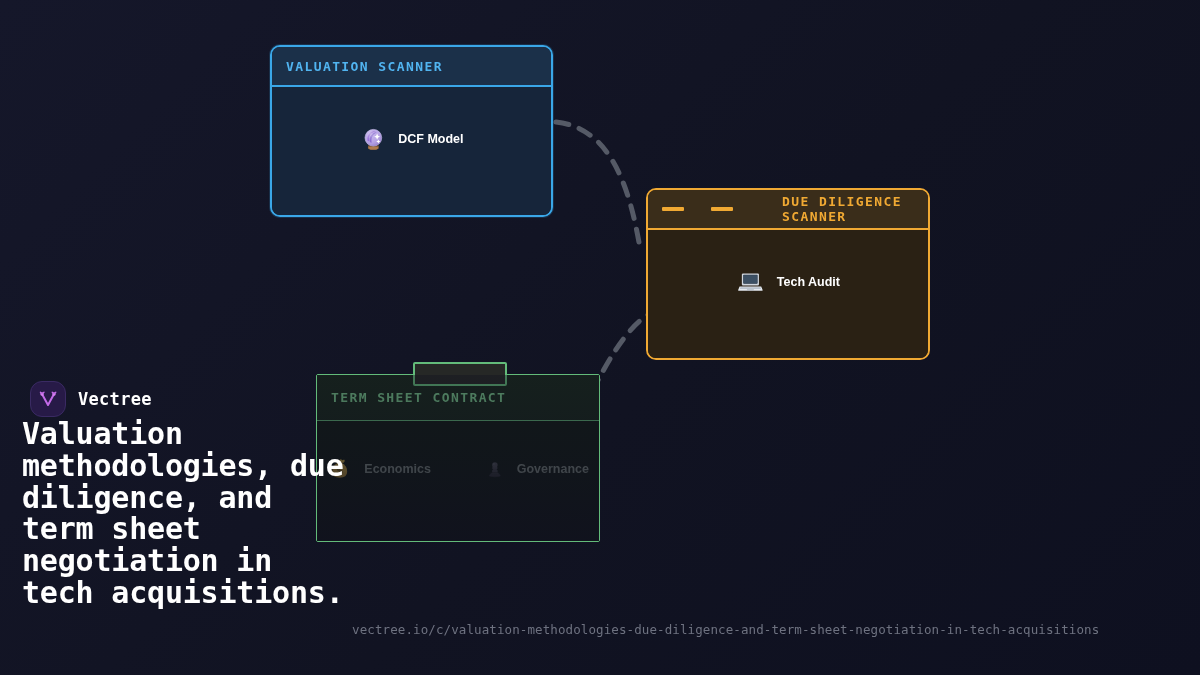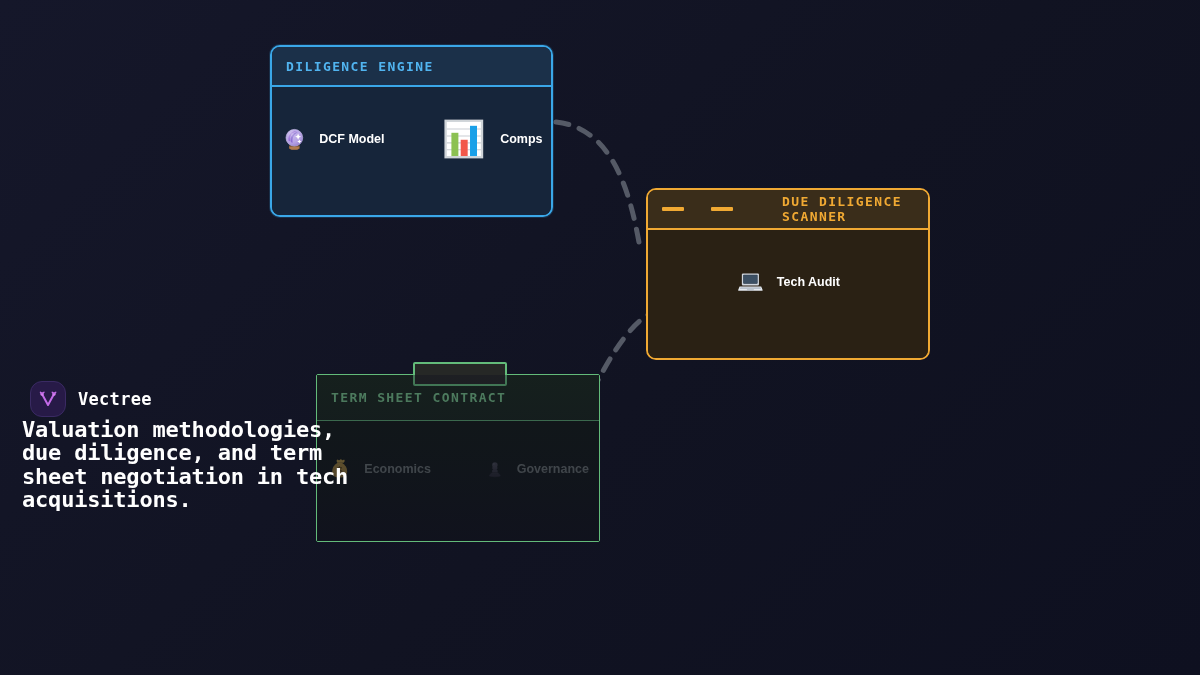--- a/index.html
+++ b/index.html
@@ -152,21 +152,21 @@
     font-weight: 700;
     color: #ffffff;
     letter-spacing: .3px;
   }
   #headline {
     position: absolute;
     left: 22px; top: 418px;
     width: 330px;
     z-index: 6;
     font-family: "DejaVu Sans Mono", monospace;
-    font-size: 22px;
+    font-size: 30px;
     font-weight: 700;
     line-height: 1.06;
     color: #ffffff;
     letter-spacing: -0.2px;
   }
   #url-bar {
     position: absolute;
     left: 352px; top: 622px;
     font-family: "DejaVu Sans Mono", monospace;
     font-size: 12.5px;
@@ -180,21 +180,21 @@
 
 <div id="stage">
 
   <svg id="connectors" viewBox="0 0 1200 675" xmlns="http://www.w3.org/2000/svg">
     <path d="M 556 122 C 612 128 630 190 640 248" fill="none" stroke="#555a66" stroke-width="5" stroke-dasharray="13 11" stroke-linecap="round"></path>
     <path d="M 660 310 C 630 316 600 370 570 440" fill="none" stroke="#555a66" stroke-width="5" stroke-dasharray="13 11" stroke-linecap="round"></path>
   </svg>
 
   <div class="panel" id="panel-valuation">
     <div class="panel-head">
-      <span class="panel-title">DILIGENCE ENGINE</span>
+      <span class="panel-title">VALUATION SCANNER</span>
     </div>
     <div class="panel-body">
 
       <div class="tile">
         <svg class="tile-icon" viewBox="0 0 64 64">
           <ellipse cx="32" cy="53" rx="13" ry="5" fill="#9a6b43"></ellipse>
           <path d="M19 48 h26 l-3 7 a4 4 0 0 1 -4 2 h-12 a4 4 0 0 1 -4 -2 z" fill="#b07b4d"></path>
           <path d="M19 48 h26 l-1 2.5 h-24 z" fill="#7d5531"></path>
           <circle cx="32" cy="29" r="20" fill="#b9a7e6"></circle>
           <circle cx="32" cy="29" r="20" fill="none" stroke="#cfc3f2" stroke-width="1.5"></circle>
@@ -207,36 +207,20 @@
               <stop offset="55%" stop-color="#c3b2ef" stop-opacity=".15"></stop>
               <stop offset="100%" stop-color="#5c3fa8" stop-opacity=".55"></stop>
             </radialGradient>
           </defs>
           <path d="M41 19 l2.2 5.2 L48 26.4 l-4.8 2.2 L41 34 l-2.2-5.4 L34 26.4 l4.8-2.2 Z" fill="#ffffff"></path>
           <path d="M44 33 l1.5 3.4 L49 38 l-3.5 1.5 L44 43 l-1.5-3.5 L39 38 l3.5-1.6 Z" fill="#ffffff"></path>
         </svg>
         <span class="tile-label">DCF Model</span>
       </div>
 
-      <div class="tile">
-        <svg class="tile-icon" viewBox="0 0 64 64">
-          <rect x="7" y="7" width="50" height="50" fill="#cfd4d8"></rect>
-          <rect x="10" y="10" width="44" height="44" fill="#ffffff"></rect>
-          <g stroke="#c9ced3" stroke-width="1.3">
-            <line x1="10" y1="19" x2="54" y2="19"></line>
-            <line x1="10" y1="28" x2="54" y2="28"></line>
-            <line x1="10" y1="37" x2="54" y2="37"></line>
-            <line x1="10" y1="46" x2="54" y2="46"></line>
-          </g>
-          <rect x="16" y="24" width="9" height="30" fill="#8cc152"></rect>
-          <rect x="28" y="33" width="9" height="21" fill="#f2584a"></rect>
-          <rect x="40" y="15" width="9" height="39" fill="#1aa0e8"></rect>
-        </svg>
-        <span class="tile-label">Comps</span>
-      </div>
 
     </div>
   </div>
 
   <div class="panel" id="panel-duediligence">
     <div class="panel-head">
       <span class="dash-mark"></span>
       <span class="dash-mark"></span>
       <span class="panel-title">DUE DILIGENCE SCANNER</span>
     </div>
@@ -303,14 +287,15 @@
         <circle cx="18" cy="7" r="1.7" fill="#e08cf5"></circle>
         <path d="M6 7 L8 5.2 M6 7 L4.4 5.2" stroke="#c36ae8" stroke-width="1.3" stroke-linecap="round"></path>
         <path d="M18 7 L19.8 5.2 M18 7 L16.2 5.2" stroke="#c36ae8" stroke-width="1.3" stroke-linecap="round"></path>
       </svg>
     </div>
     <span id="brand-name">Vectree</span>
   </div>
 
   <h1 id="headline">Valuation methodologies, due diligence, and term sheet negotiation in tech acquisitions.</h1>
 
+  <div id="url-bar">vectree.io/c/valuation-methodologies-due-diligence-and-term-sheet-negotiation-in-tech-acquisitions</div>
 
 </div>
 
 </body></html>

